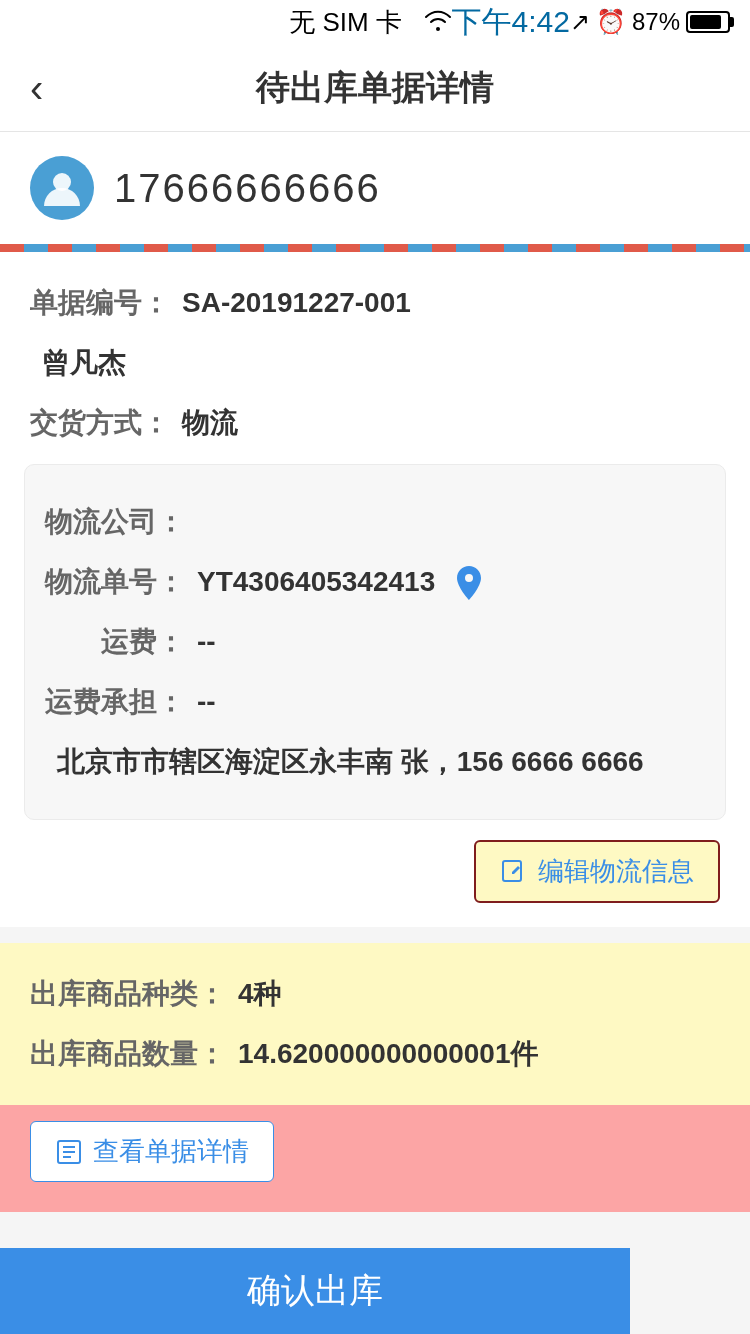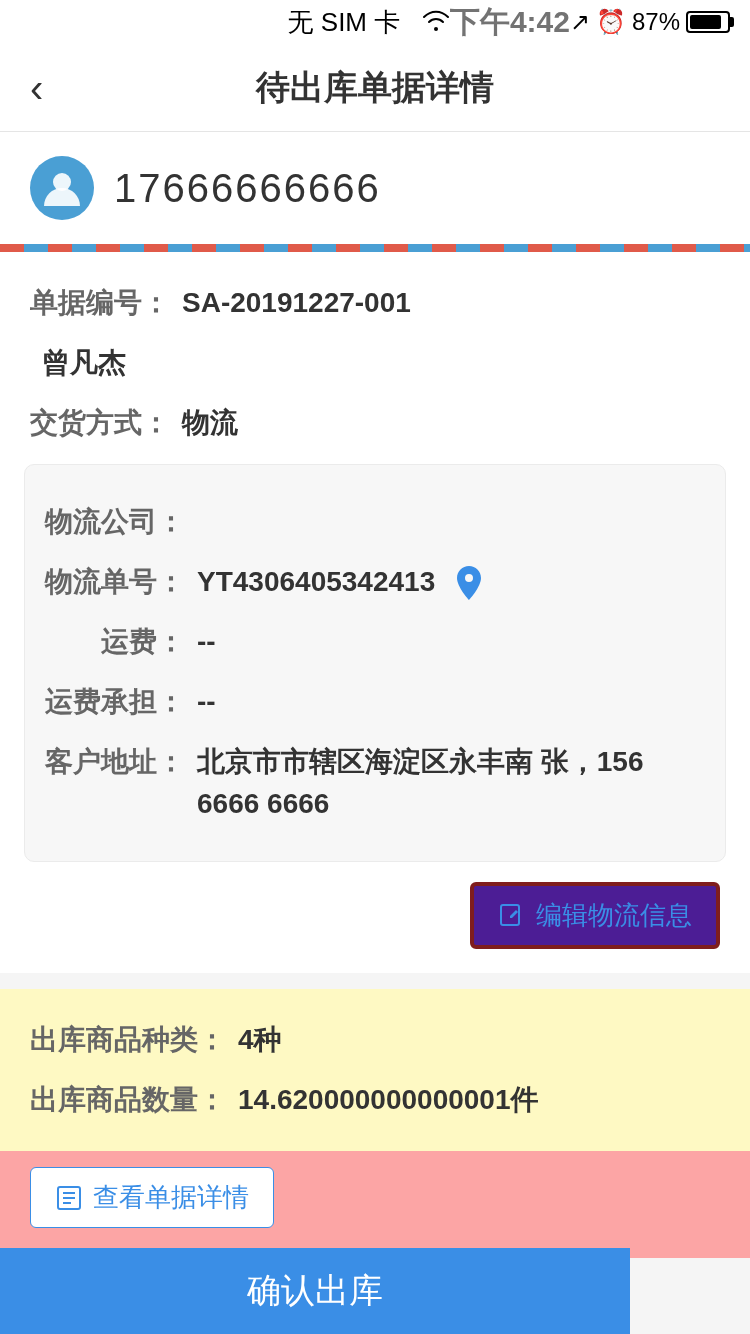--- a/index.html
+++ b/index.html
@@ -23,22 +23,22 @@
       justify-content: flex-end;
       padding: 0 20px;
       font-size: 28px;
     }
     .status-left {
       font-size: 26px;
       color: #000;
     }
     .status-center {
       font-size: 30px;
-      font-weight: 700;
-      color: #737373;
+      font-weight: 400;
+      color: #0369a1;
     }
     .status-right {
       display: flex;
       align-items: center;
       gap: 6px;
       font-size: 24px;
       color: #000;
     }
     .battery-icon {
       width: 44px;
@@ -185,26 +185,26 @@
     .edit-btn-row {
       display: flex;
       justify-content: flex-end;
       padding: 20px 30px 24px;
       background: #fff;
     }
     .edit-btn {
       display: flex;
       align-items: center;
       gap: 10px;
-      border: 4px solid #7f1d1d;
+      border: 2px solid #7f1d1d;
       border-radius: 6px;
       padding: 12px 24px;
       color: #3a8ee6;
       font-size: 26px;
-      background: #4c1d95;
+      background: #fef9c3;
       cursor: pointer;
     }
 
     
     .separator {
       height: 16px;
       background: #f5f5f5;
     }
 
     
@@ -343,21 +343,20 @@
       </div>
       <div class="info-row">
         <span class="info-label">运费：</span>
         <span class="info-value">--</span>
       </div>
       <div class="info-row">
         <span class="info-label">运费承担：</span>
         <span class="info-value">--</span>
       </div>
       <div class="info-row">
-        <span class="info-label">客户地址：</span>
         <span class="info-value">北京市市辖区海淀区永丰南  张，156 6666 6666</span>
       </div>
     </div>
 
     <div class="edit-btn-row">
       <button class="edit-btn">
         <svg width="28" height="28" viewBox="0 0 28 28" fill="none">
           <rect x="3" y="3" width="18" height="20" rx="2" stroke="#3a8ee6" stroke-width="2" fill="none"></rect>
           <path d="M14 16l6-6-2-2-6 6v2h2z" fill="#3a8ee6"></path>
         </svg>

